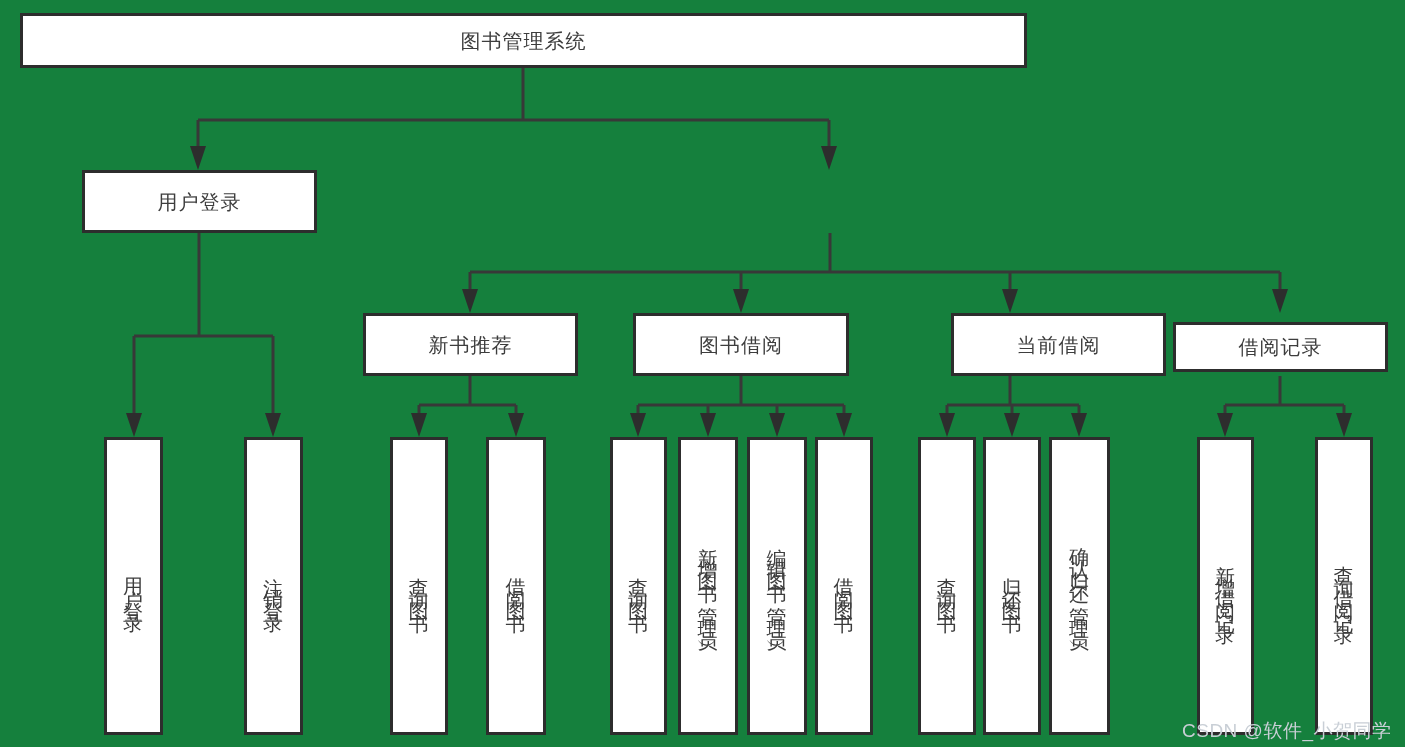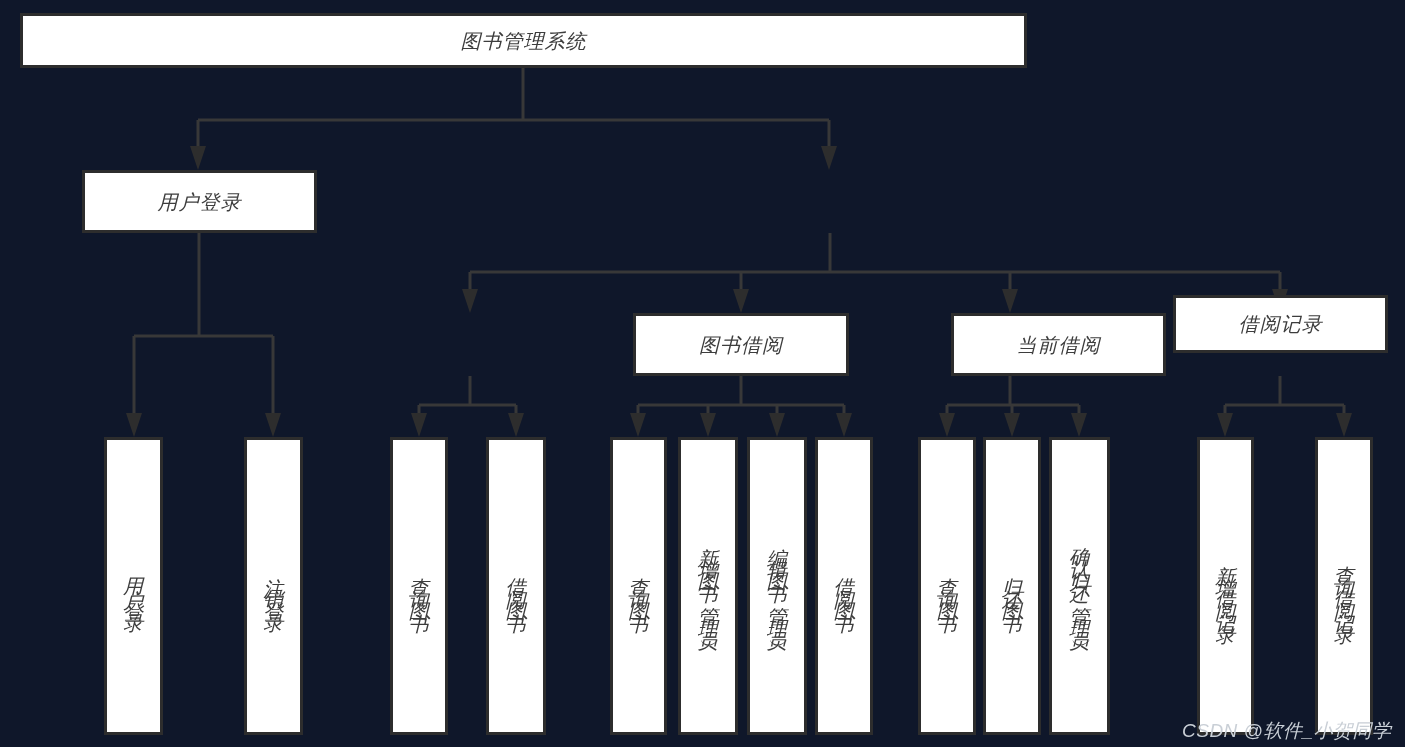--- a/index.html
+++ b/index.html
@@ -1,23 +1,22 @@
 <!DOCTYPE html>
 <html><head>
 <meta charset="utf-8">
 <style>
   html, body { margin: 0; padding: 0; background: #ffffff; }
   .canvas {
     position: relative;
     width: 1405px;
     height: 747px;
-    background: #0f172a;
+    background: #15803d;
     font-family: "Liberation Sans", "DejaVu Sans", sans-serif;
     overflow: hidden;
-    font-style: italic;
   }
   svg.connectors {
     position: absolute;
     left: 0; top: 0;
     width: 1405px; height: 747px;
   }
   .node {
     position: absolute;
     box-sizing: border-box;
     border: 3px solid #2d2d2d;
@@ -73,27 +72,30 @@
   </svg>
 
   <div class="node" style="left:20px; top:13px; width:1007px; height:55px;">
     <span>图书管理系统</span>
   </div>
 
   <div class="node" style="left:82px; top:170px; width:235px; height:63px;">
     <span>用户登录</span>
   </div>
 
+  <div class="node" style="left:363px; top:313px; width:215px; height:63px;">
+    <span>新书推荐</span>
+  </div>
   <div class="node" style="left:633px; top:313px; width:216px; height:63px;">
     <span>图书借阅</span>
   </div>
   <div class="node" style="left:903px; top:313px; width:215px; height:63px;margin-left:48px;">
     <span>当前借阅</span>
   </div>
-  <div class="node" style="left:1173px; top:295px; width:215px; height:58px;">
+  <div class="node" style="left:1173px; top:322px; width:215px; height:50px;">
     <span>借阅记录</span>
   </div>
 
   <div class="node vnode" style="left:104px; top:437px; width:59px; height:298px;">
     <span>用户登录</span>
   </div>
   <div class="node vnode" style="left:244px; top:437px; width:59px; height:298px;">
     <span>注销登录</span>
   </div>
 

